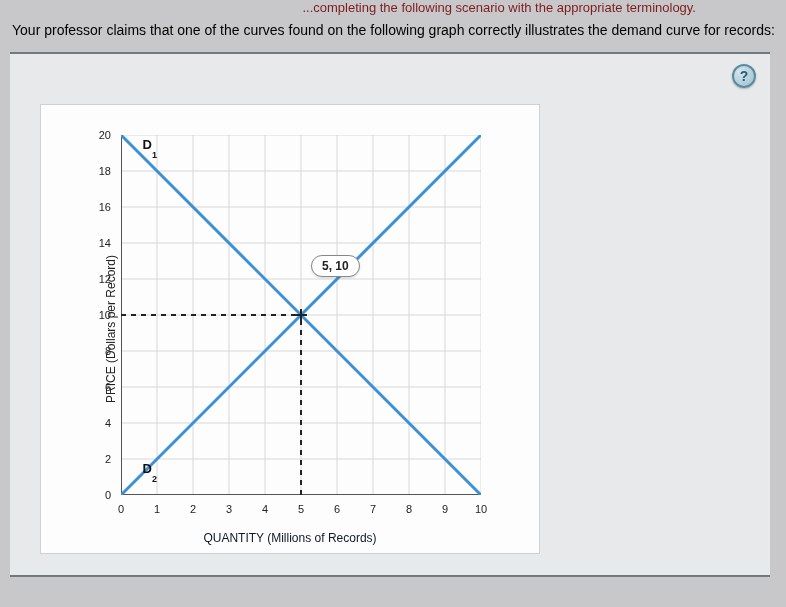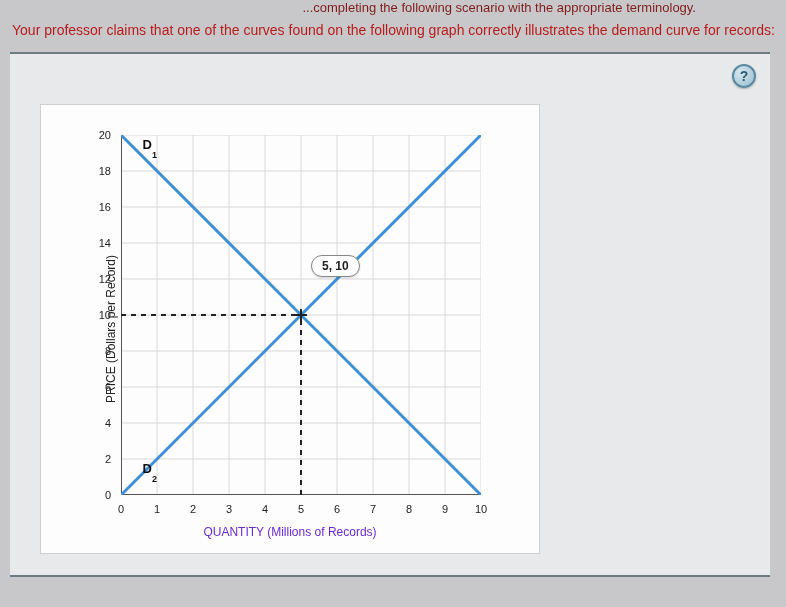--- a/index.html
+++ b/index.html
@@ -18,21 +18,21 @@
   .top-cut {
     font-size: 13px;
     color: #7f1d1d;
     text-align: right;
     padding-right: 80px;
     height: 16px;
     overflow: hidden;
   }
   .question {
     font-size: 14px;
-    color: #b91c1c;
+    color: #000000;
     padding: 6px 0 8px 2px;
   }
   .panel {
     background: #e8e9ea;
     border-top: 2px solid #6d7a80;
     border-bottom: 2px solid #6d7a80;
     width: 760px;
     height: 525px;
     position: relative;
     margin-top: 6px;
@@ -69,26 +69,26 @@
     left: -4px;
     top: 50%;
     transform: translateY(-50%) rotate(-90deg);
     transform-origin: center;
     font-size: 12px;
     color: #222;
     white-space: nowrap;
   }
   .xlabel {
     position: absolute;
-    bottom: 14px;
+    bottom: 8px;
     left: 0;
     right: 0;
     text-align: center;
     font-size: 12px;
-    color: #6d28d9;
+    color: #0f172a;
   }
   .plot {
     position: absolute;
     left: 80px;
     top: 30px;
     width: 360px;
     height: 372px;
     padding-left: 9px;
   }
   svg.grid { position: absolute; inset: 0; }

